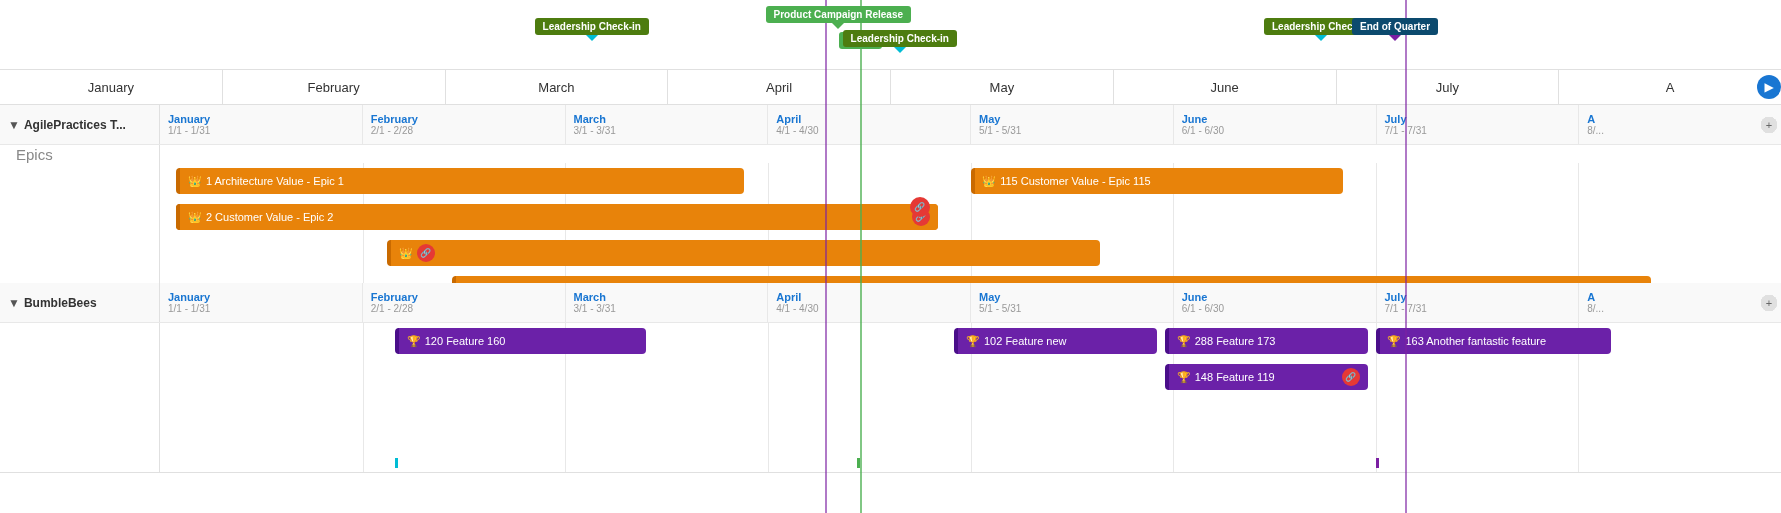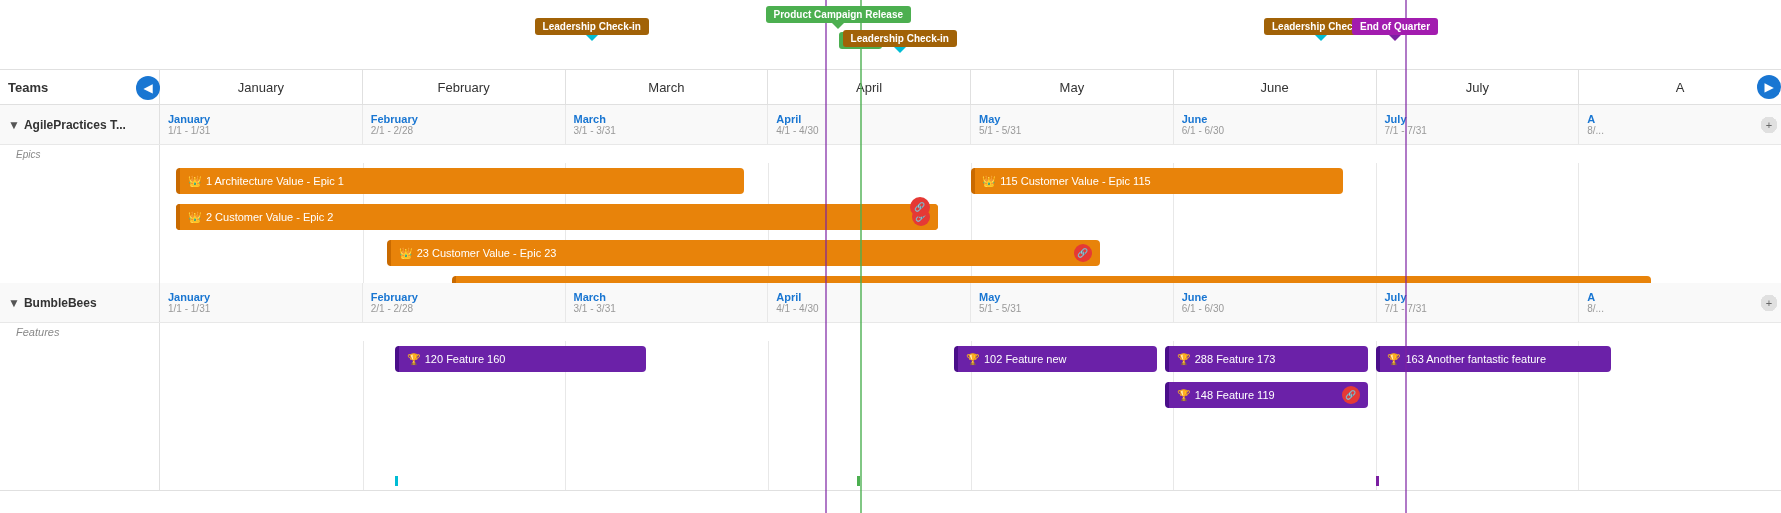--- a/index.html
+++ b/index.html
@@ -69,21 +69,21 @@
     .milestone-tag::before {
       content: '';
       position: absolute;
       bottom: -6px;
       left: 50%;
       transform: translateX(-50%);
       border-left: 6px solid transparent;
       border-right: 6px solid transparent;
     }
 
-    .milestone-teal { background: #a16207; }
+    .milestone-teal { background: #4d7c0f; }
     .milestone-teal::before { border-top: 6px solid #00bcd4; }
     .milestone-green { background: #4caf50; }
     .milestone-green::before { border-top: 6px solid #4caf50; }
     .milestone-purple { background: #7b1fa2; }
     .milestone-purple::before { border-top: 6px solid #7b1fa2; }
 
     .today-tag {
       position: absolute;
       top: 18px;
       padding: 3px 8px;
@@ -171,37 +171,32 @@
       <div class="milestone-tag milestone-teal" style="left: calc(26.5% - 55px);">Leadership Check-in</div>
 
       <div class="milestone-tag milestone-green" style="left: calc(41.8% - 72px); top: 6px;">Product Campaign Release</div>
 
       <div class="today-tag" style="left: calc(43.0% - 18px); top: 32px;">today</div>
 
       <div class="milestone-tag milestone-teal" style="left: calc(45.5% - 55px); top: 30px;">Leadership Check-in</div>
 
       <div class="milestone-tag milestone-teal" style="left: calc(71.5% - 55px);">Leadership Check-in</div>
 
-      <div class="milestone-tag milestone-purple" style="left: calc(76.5% - 48px); background: #a21caf;">End of Quarter</div>
+      <div class="milestone-tag milestone-purple" style="left: calc(76.5% - 48px); background: #0c4a6e;">End of Quarter</div>
 
       <div class="vert-line vert-line-purple" style="left: 41%; top: -70px; height: 1000px; opacity: 0.6;"></div>
 
       <div class="vert-line vert-line-green" style="left: 43.2%; top: -70px; height: 1000px; opacity: 0.7;"></div>
 
       <div class="vert-line vert-line-purple" style="left: 76.8%; top: -70px; height: 1000px; opacity: 0.6;"></div>
     </div>
   </div>
 
   <div style="position:absolute; top:70px; left:0; right:0; height:35px; background:#fff; border-bottom:1px solid #e0e0e0; display:flex;">
 
-    <div style="width:160px; min-width:160px; height:35px; border-right:1px solid #e0e0e0; display:flex; align-items:center; padding:0 8px; position:relative;">
-      <span style="font-weight:600; font-size:13px; color:#333;">Teams</span>
-
-      <div class="nav-arrow nav-left">◀</div>
-    </div>
 
     <div style="display:flex; flex:1;">
       <div class="month-cell">January</div>
       <div class="month-cell">February</div>
       <div class="month-cell">March</div>
       <div class="month-cell">April</div>
       <div class="month-cell">May</div>
       <div class="month-cell">June</div>
       <div class="month-cell">July</div>
       <div class="month-cell" style="border-right:none;">A</div>
@@ -257,21 +252,21 @@
         <div style="flex:1; display:flex; flex-direction:column; justify-content:center; padding:2px 8px;">
           <span style="font-size:11px; font-weight:600; color:#1976d2;">A</span>
           <span style="font-size:10px; color:#999;">8/...</span>
           <div class="add-btn">+</div>
         </div>
       </div>
     </div>
 
     <div style="display:flex; height:18px; background:#fff;">
       <div style="width:160px; min-width:160px; border-right:1px solid #e0e0e0; display:flex; align-items:center; padding:0 16px;">
-        <span style="font-size:10px; color:#888; font-style:italic;">Epics</span>
+        <span style="font-size:15px; color:#888; ">Epics</span>
       </div>
       <div style="flex:1;"></div>
     </div>
 
     <div style="position:relative; height:160px; background:#fff; border-bottom:1px solid #e0e0e0;">
       <div style="width:160px; min-width:160px; height:100%; border-right:1px solid #e0e0e0; position:absolute; left:0; top:0;"></div>
 
       <div class="grid-line" style="left: calc(160px + (100% - 160px) * 0.125);"></div>
       <div class="grid-line" style="left: calc(160px + (100% - 160px) * 0.25);"></div>
       <div class="grid-line" style="left: calc(160px + (100% - 160px) * 0.375);"></div>
@@ -297,21 +292,20 @@
       </div>
 
       <div style="position:absolute; top:41px; left: calc(160px + (100% - 160px) * 0.01); width: calc((100% - 160px) * 0.47); height:26px; background:#e8830a; border-radius:4px; border-left:4px solid #c96a00; display:flex; align-items:center; padding:0 8px 0 8px; font-size:11px; color:#fff;">
         <span style="margin-right:4px;">👑</span>
         <span style="flex:1;">2  Customer Value - Epic 2</span>
         <span style="width:18px; height:18px; background:#e53935; border-radius:50%; display:flex; align-items:center; justify-content:center; font-size:9px;">🔗</span>
       </div>
 
       <div style="position:absolute; top:77px; left: calc(160px + (100% - 160px) * 0.14); width: calc((100% - 160px) * 0.44); height:26px; background:#e8830a; border-radius:4px; border-left:4px solid #c96a00; display:flex; align-items:center; padding:0 8px; font-size:11px; color:#fff;">
         <span style="margin-right:4px;">👑</span>
-        <span style="flex:1;">23  Customer Value - Epic 23</span>
         <span style="width:18px; height:18px; background:#e53935; border-radius:50%; display:flex; align-items:center; justify-content:center; font-size:9px; flex-shrink:0;">🔗</span>
       </div>
 
       <div style="position:absolute; top:113px; left: calc(160px + (100% - 160px) * 0.18); width: calc((100% - 160px) * 0.74); height:26px; background:#e8830a; border-radius:4px; border-left:4px solid #c96a00; display:flex; align-items:center; padding:0 8px; font-size:11px; color:#fff;">
         <span style="margin-right:4px;">👑</span>
         <span>3  Architecture - Epic 3</span>
       </div>
 
       <div style="position:absolute; bottom:4px; left: calc(160px + (100% - 160px) * 0.14); width:3px; height:10px; background:#00bcd4;"></div>
       <div style="position:absolute; bottom:4px; left: calc(160px + (100% - 160px) * 0.43); width:3px; height:10px; background:#4caf50;"></div>
@@ -363,26 +357,20 @@
           <div class="add-btn">+</div>
         </div>
         <div style="flex:1; display:flex; flex-direction:column; justify-content:center; padding:2px 8px;">
           <span style="font-size:11px; font-weight:600; color:#1976d2;">A</span>
           <span style="font-size:10px; color:#999;">8/...</span>
           <div class="add-btn">+</div>
         </div>
       </div>
     </div>
 
-    <div style="display:flex; height:18px; background:#fff;">
-      <div style="width:160px; min-width:160px; border-right:1px solid #e0e0e0; display:flex; align-items:center; padding:0 16px;">
-        <span style="font-size:11px; color:#888; font-style:italic;">Features</span>
-      </div>
-      <div style="flex:1;"></div>
-    </div>
 
     <div style="position:relative; height:150px; background:#fff; border-bottom:1px solid #e0e0e0;">
       <div style="width:160px; min-width:160px; height:100%; border-right:1px solid #e0e0e0; position:absolute; left:0; top:0;"></div>
 
       <div class="grid-line" style="left: calc(160px + (100% - 160px) * 0.125);"></div>
       <div class="grid-line" style="left: calc(160px + (100% - 160px) * 0.25);"></div>
       <div class="grid-line" style="left: calc(160px + (100% - 160px) * 0.375);"></div>
       <div class="grid-line" style="left: calc(160px + (100% - 160px) * 0.5);"></div>
       <div class="grid-line" style="left: calc(160px + (100% - 160px) * 0.625);"></div>
       <div class="grid-line" style="left: calc(160px + (100% - 160px) * 0.75);"></div>

